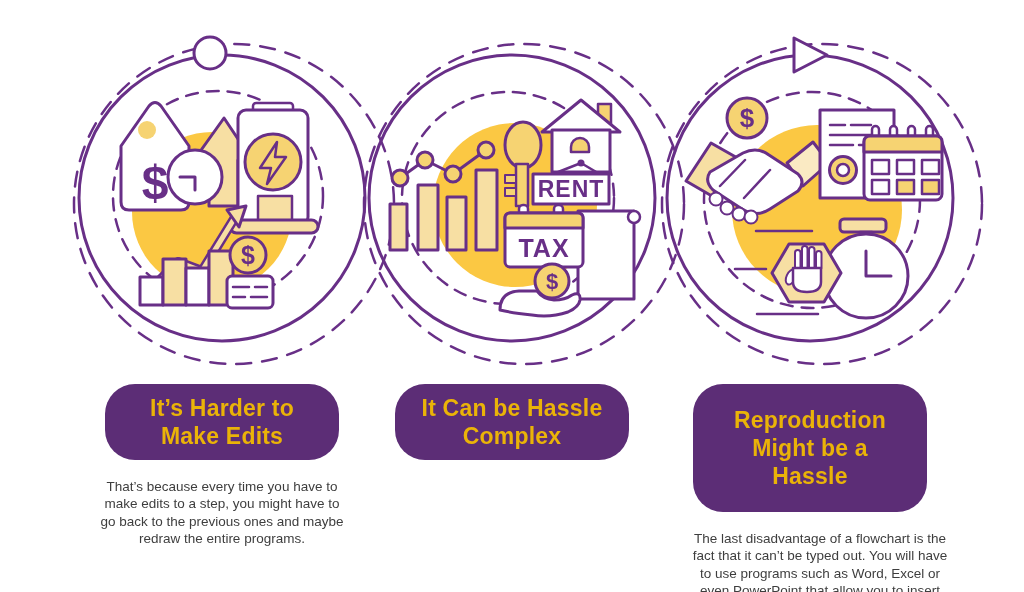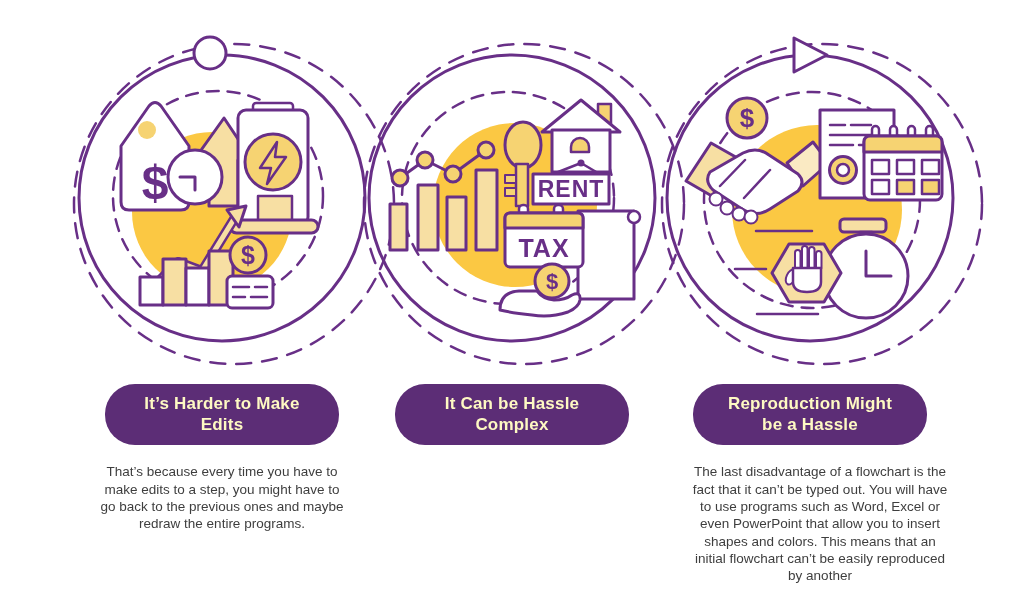--- a/index.html
+++ b/index.html
@@ -18,23 +18,23 @@
   .fw{fill:#fff;} .fy{fill:var(--yellow-light);} .fc{fill:var(--coin-yellow);} .fn{fill:none;}
   .yc{fill:var(--yellow);stroke:none;}
   .dash{stroke:var(--purple);stroke-width:2.5;fill:none;stroke-dasharray:15 11;}
   .dash2{stroke:var(--purple);stroke-width:2.5;fill:none;stroke-dasharray:12 9;}
   .solidc{stroke:var(--purple);stroke-width:3;fill:none;}
   .tp{fill:var(--purple);font-family:"Liberation Sans",sans-serif;font-weight:bold;}
   .panel{position:absolute;top:384px;width:260px;text-align:center;}
   #panel-1{left:92px;} #panel-2{left:382px;} #panel-3{left:680px;}
   .badge{width:234px;box-sizing:border-box;margin:0 auto;min-height:52px;
          display:flex;align-items:center;justify-content:center;
-         background:var(--badge-purple);color:#fef9c3;border-radius:30px;
-         font-weight:bold;font-size:17px;line-height:1.22;padding:10px 16px;letter-spacing:.2px;}
-  #panel-3 .badge{padding:10px 24px;}
+         background:var(--badge-purple);color:#eab308;border-radius:30px;
+         font-weight:bold;font-size:23px;line-height:1.22;padding:10px 16px;letter-spacing:.2px;}
+  #panel-3 .badge{padding:22px 24px;}
   .body-text{margin:18px auto 0;font-size:13.5px;line-height:1.28;color:var(--body-text);width:250px;}
   #panel-2 .body-text{width:252px;}
   #panel-3 .body-text{width:256px;margin-left:12px;}
 </style>
 </head>
 <body>
 
 <div class="stage">
 
 <svg width="1024" height="370" viewBox="0 0 1024 370">

